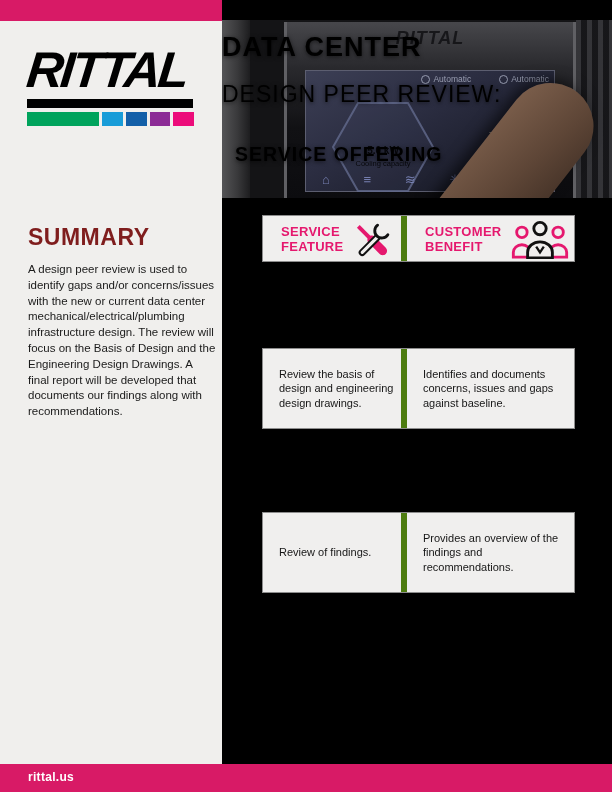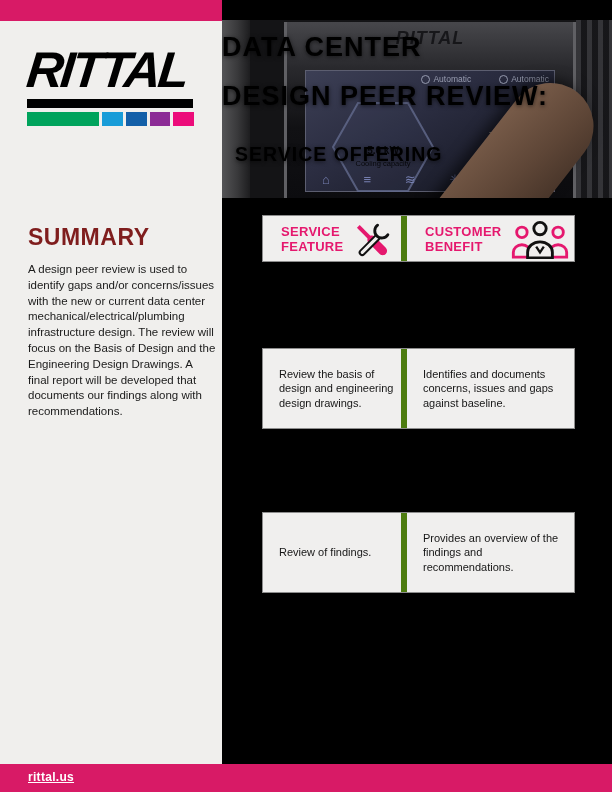--- a/index.html
+++ b/index.html
@@ -58,41 +58,41 @@
     justify-content:space-between;color:#7e88bd;font-size:13px;opacity:.9;}
   .nav-row span{display:inline-block;}
   .stripes{position:absolute;right:0;top:0;width:36px;height:100%;
     background:repeating-linear-gradient(90deg,#3a3a3e 0 5px,#17171a 5px 11px);opacity:.85;}
   .finger{position:absolute;left:312px;top:72px;width:86px;height:200px;
     background:linear-gradient(100deg,#7c5f4c 0%,#5d4536 55%,#3f2e24 100%);
     border-radius:44px 44px 30px 30px;transform:rotate(38deg);transform-origin:top center;
     box-shadow:-6px 0 14px rgba(0,0,0,.55);}
   .ht1{position:absolute;left:0;width:100%;top:12px;font-size:27px;font-weight:bold;letter-spacing:1px;
     text-shadow:0 1px 4px rgba(0,0,0,.6);}
-  .ht2{position:absolute;left:0;width:100%;top:61px;font-size:27px;font-weight:bold;letter-spacing:1px;
+  .ht2{position:absolute;left:0;width:100%;top:61px;font-size:23px;font-weight:normal;letter-spacing:1px;
     text-shadow:0 1px 4px rgba(0,0,0,.6);}
   .ht3{position:absolute;left:0;width:100%;top:123px;font-size:19.5px;font-weight:bold;letter-spacing:1px;
     text-shadow:0 1px 4px rgba(0,0,0,.6);margin-left:13px;}
   
   .tcard{position:absolute;left:40px;width:313px;background:#f0efee;
     border:1px solid #8d8d8d;box-sizing:border-box;display:flex;}
   .t-header{top:215px;height:47px;}
   .t-row1{top:348px;height:81px;}
   .t-row2{top:512px;height:81px;}
   .tcell{box-sizing:border-box;display:flex;flex-direction:column;justify-content:center;}
   .tcell-l{width:144px;border-right:6px solid #4d7c0f;}
   .tcell-r{flex:1;}
   .hcell{flex-direction:row;align-items:center;justify-content:space-between;
     padding:0 10px 0 18px;}
   .hlabel{color:#e5186e;font-weight:bold;font-size:13px;line-height:15px;width:86px;letter-spacing:.3px;}
   .dtext{font-size:11px;line-height:14.5px;color:#161616;padding:0 5px 0 16px;}
   
   .footer{position:absolute;left:0;top:764px;width:612px;height:28px;background:#d81a66;}
   .footer-url{position:absolute;left:28px;top:0;line-height:27px;color:#fff;
-    font-weight:bold;font-size:12px;letter-spacing:.3px;text-decoration:underline;}
+    font-weight:bold;font-size:12px;letter-spacing:.3px;}
 </style>
 </head>
 <body>
 
 <div id="page">
 
   <div class="top-bar" style="background: rgb(216, 26, 102);"></div>
 
   <div class="logo">
     <div class="logo-text">RITTAL</div>

